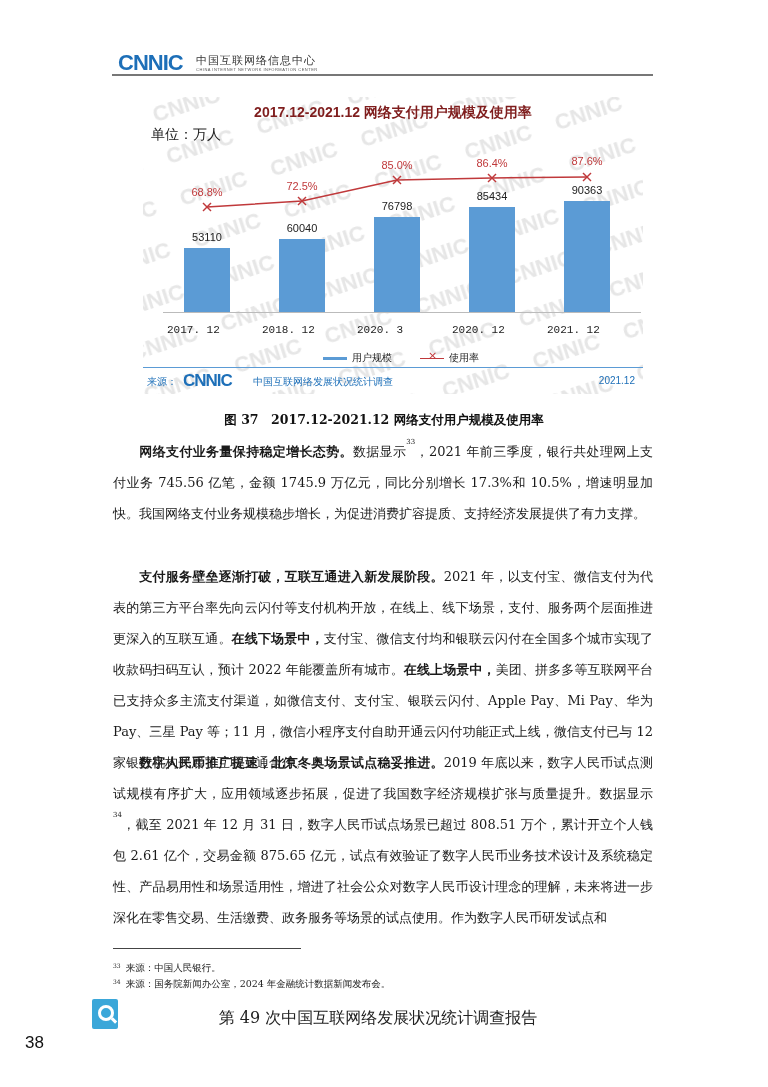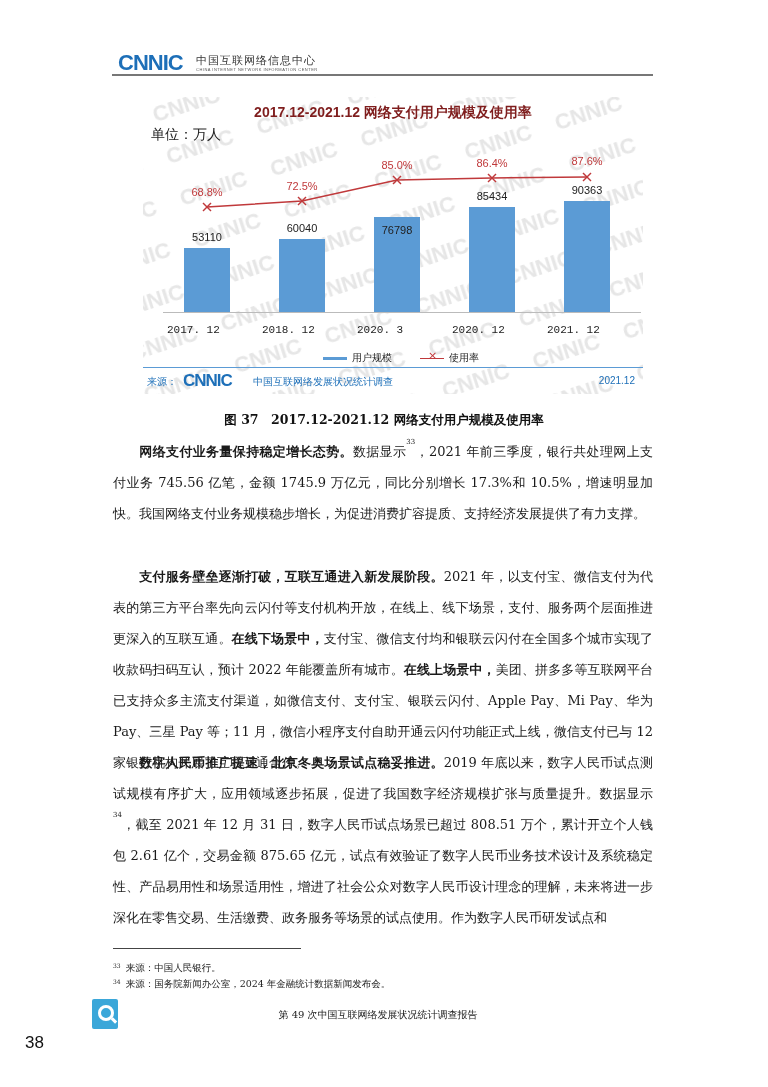--- a/index.html
+++ b/index.html
@@ -54,21 +54,21 @@
   .footnote { position: absolute; left: 113px; font-size: 9.5px; color: #222; }
   .footnote sup { font-size: 6px; vertical-align: top; margin-right: 5px; }
   .fn1 { top: 962px; }
   .fn2 { top: 978px; }
 
   
   .page-number { position: absolute; left: 25px; top: 1004px; font-family: "Liberation Sans", sans-serif; font-size: 17px; color: #111; margin-top: 29px; }
   .footer-logo { position: absolute; left: 92px; top: 999px; width: 26px; height: 30px; background: #3ba7d9; border-radius: 2px; }
   .footer-logo::before { content: ""; position: absolute; left: 6px; top: 6px; width: 10px; height: 10px; border: 3px solid #fff; border-radius: 50%; }
   .footer-logo::after { content: ""; position: absolute; left: 19px; top: 20px; width: 6px; height: 3px; background: #fff; transform: rotate(45deg); }
-  .footer-title { position: absolute; left: 0; width: 748px; top: 1008px; text-align: center; padding-left: 8px; box-sizing: border-box; font-size: 10px; color: #222; }
+  .footer-title { position: absolute; left: 0; width: 748px; top: 1008px; text-align: center; padding-left: 8px; box-sizing: border-box; font-size: 16px; color: #222; }
 </style>
 </head>
 <body>
 
 <div class="header">
   <span class="cnnic-logo">CNNIC</span>
   <span class="org-cn">中国互联网络信息中心</span>
   <span class="org-en">CHINA INTERNET NETWORK INFORMATION CENTER</span>
 </div>
 <div class="header-rule"></div>
@@ -87,21 +87,21 @@
   <div class="unit-label">单位：万人</div>
 
   <div class="bar" style="left:41px; top:151px; height:64px;"></div>
   <div class="bar" style="left:136px; top:142px; height:73px;"></div>
   <div class="bar" style="left:231px; top:120px; height:95px;"></div>
   <div class="bar" style="left:326px; top:110px; height:105px;"></div>
   <div class="bar" style="left:421px; top:104px; height:111px;"></div>
 
   <div class="bar-value" style="left:34px; top:134px;">53110</div>
   <div class="bar-value" style="left:129px; top:125px;">60040</div>
-  <div class="bar-value" style="left:224px; top:103px;margin-top:24px;">76798</div>
+  <div class="bar-value" style="left:224px; top:103px;">76798</div>
   <div class="bar-value" style="left:319px; top:93px;">85434</div>
   <div class="bar-value" style="left:414px; top:87px;">90363</div>
 
   <svg width="500" height="297">
     <polyline points="64,110 159,104 254,83 349,81 444,80" fill="none" stroke="#c0393b" stroke-width="1.5"></polyline>
     <g stroke="#c0393b" stroke-width="1.5">
       <line x1="60" y1="106" x2="68" y2="114"></line>
         <line x1="68" y1="106" x2="60" y2="114"></line>
       <line x1="155" y1="100" x2="163" y2="108"></line>
         <line x1="163" y1="100" x2="155" y2="108"></line>

